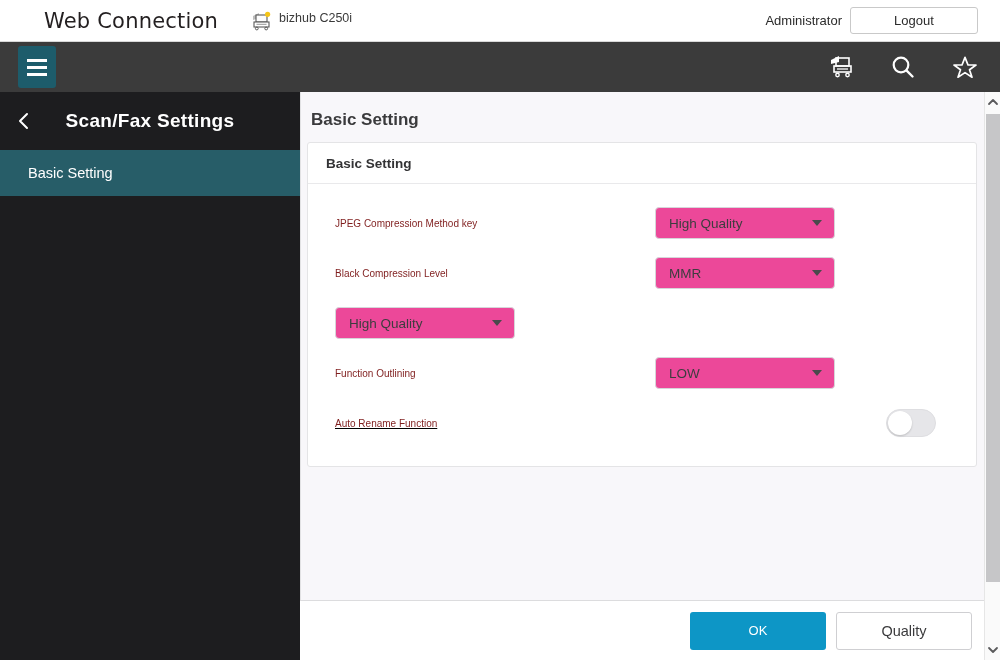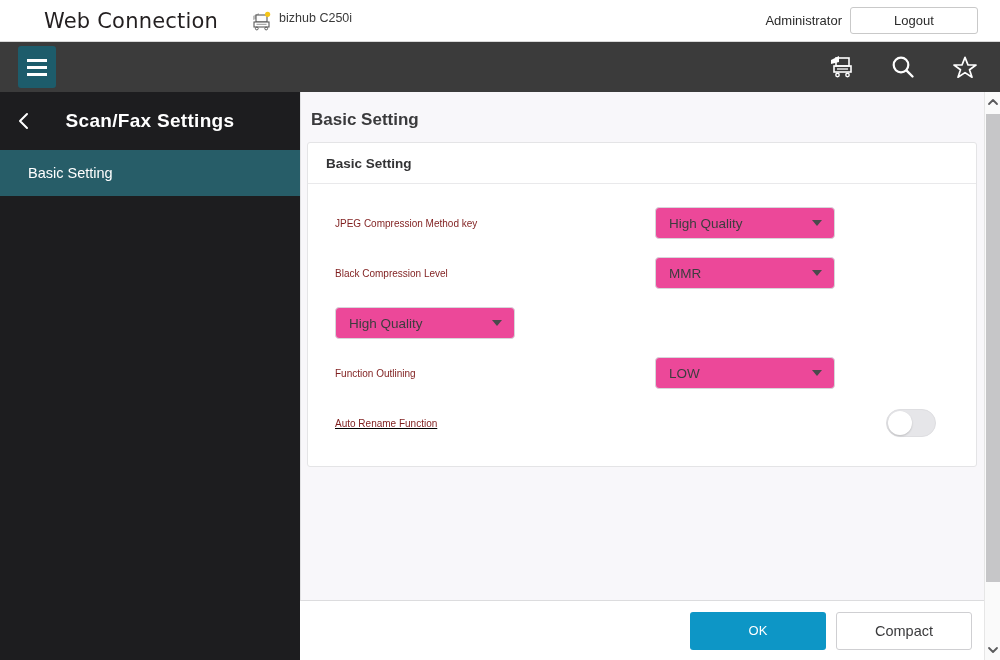--- a/index.html
+++ b/index.html
@@ -461,21 +461,21 @@
             <span class="knob"></span>
           </div>
         </div>
 
       </div>
     </div>
   </div>
 
   <div class="footer">
     <button class="btn-ok">OK</button>
-    <button class="btn-cancel">Compact</button>
+    <button class="btn-cancel">Quality</button>
   </div>
 
   <div class="scrollbar">
     <div class="sb-arrow">
       <svg width="12" height="10" viewBox="0 0 12 10">
         <polyline points="2,7 6,3 10,7" fill="none" stroke="#5a5a5c" stroke-width="1.8" stroke-linecap="round" stroke-linejoin="round"></polyline>
       </svg>
     </div>
     <div class="sb-track"></div>
     <div class="sb-thumb"></div>

